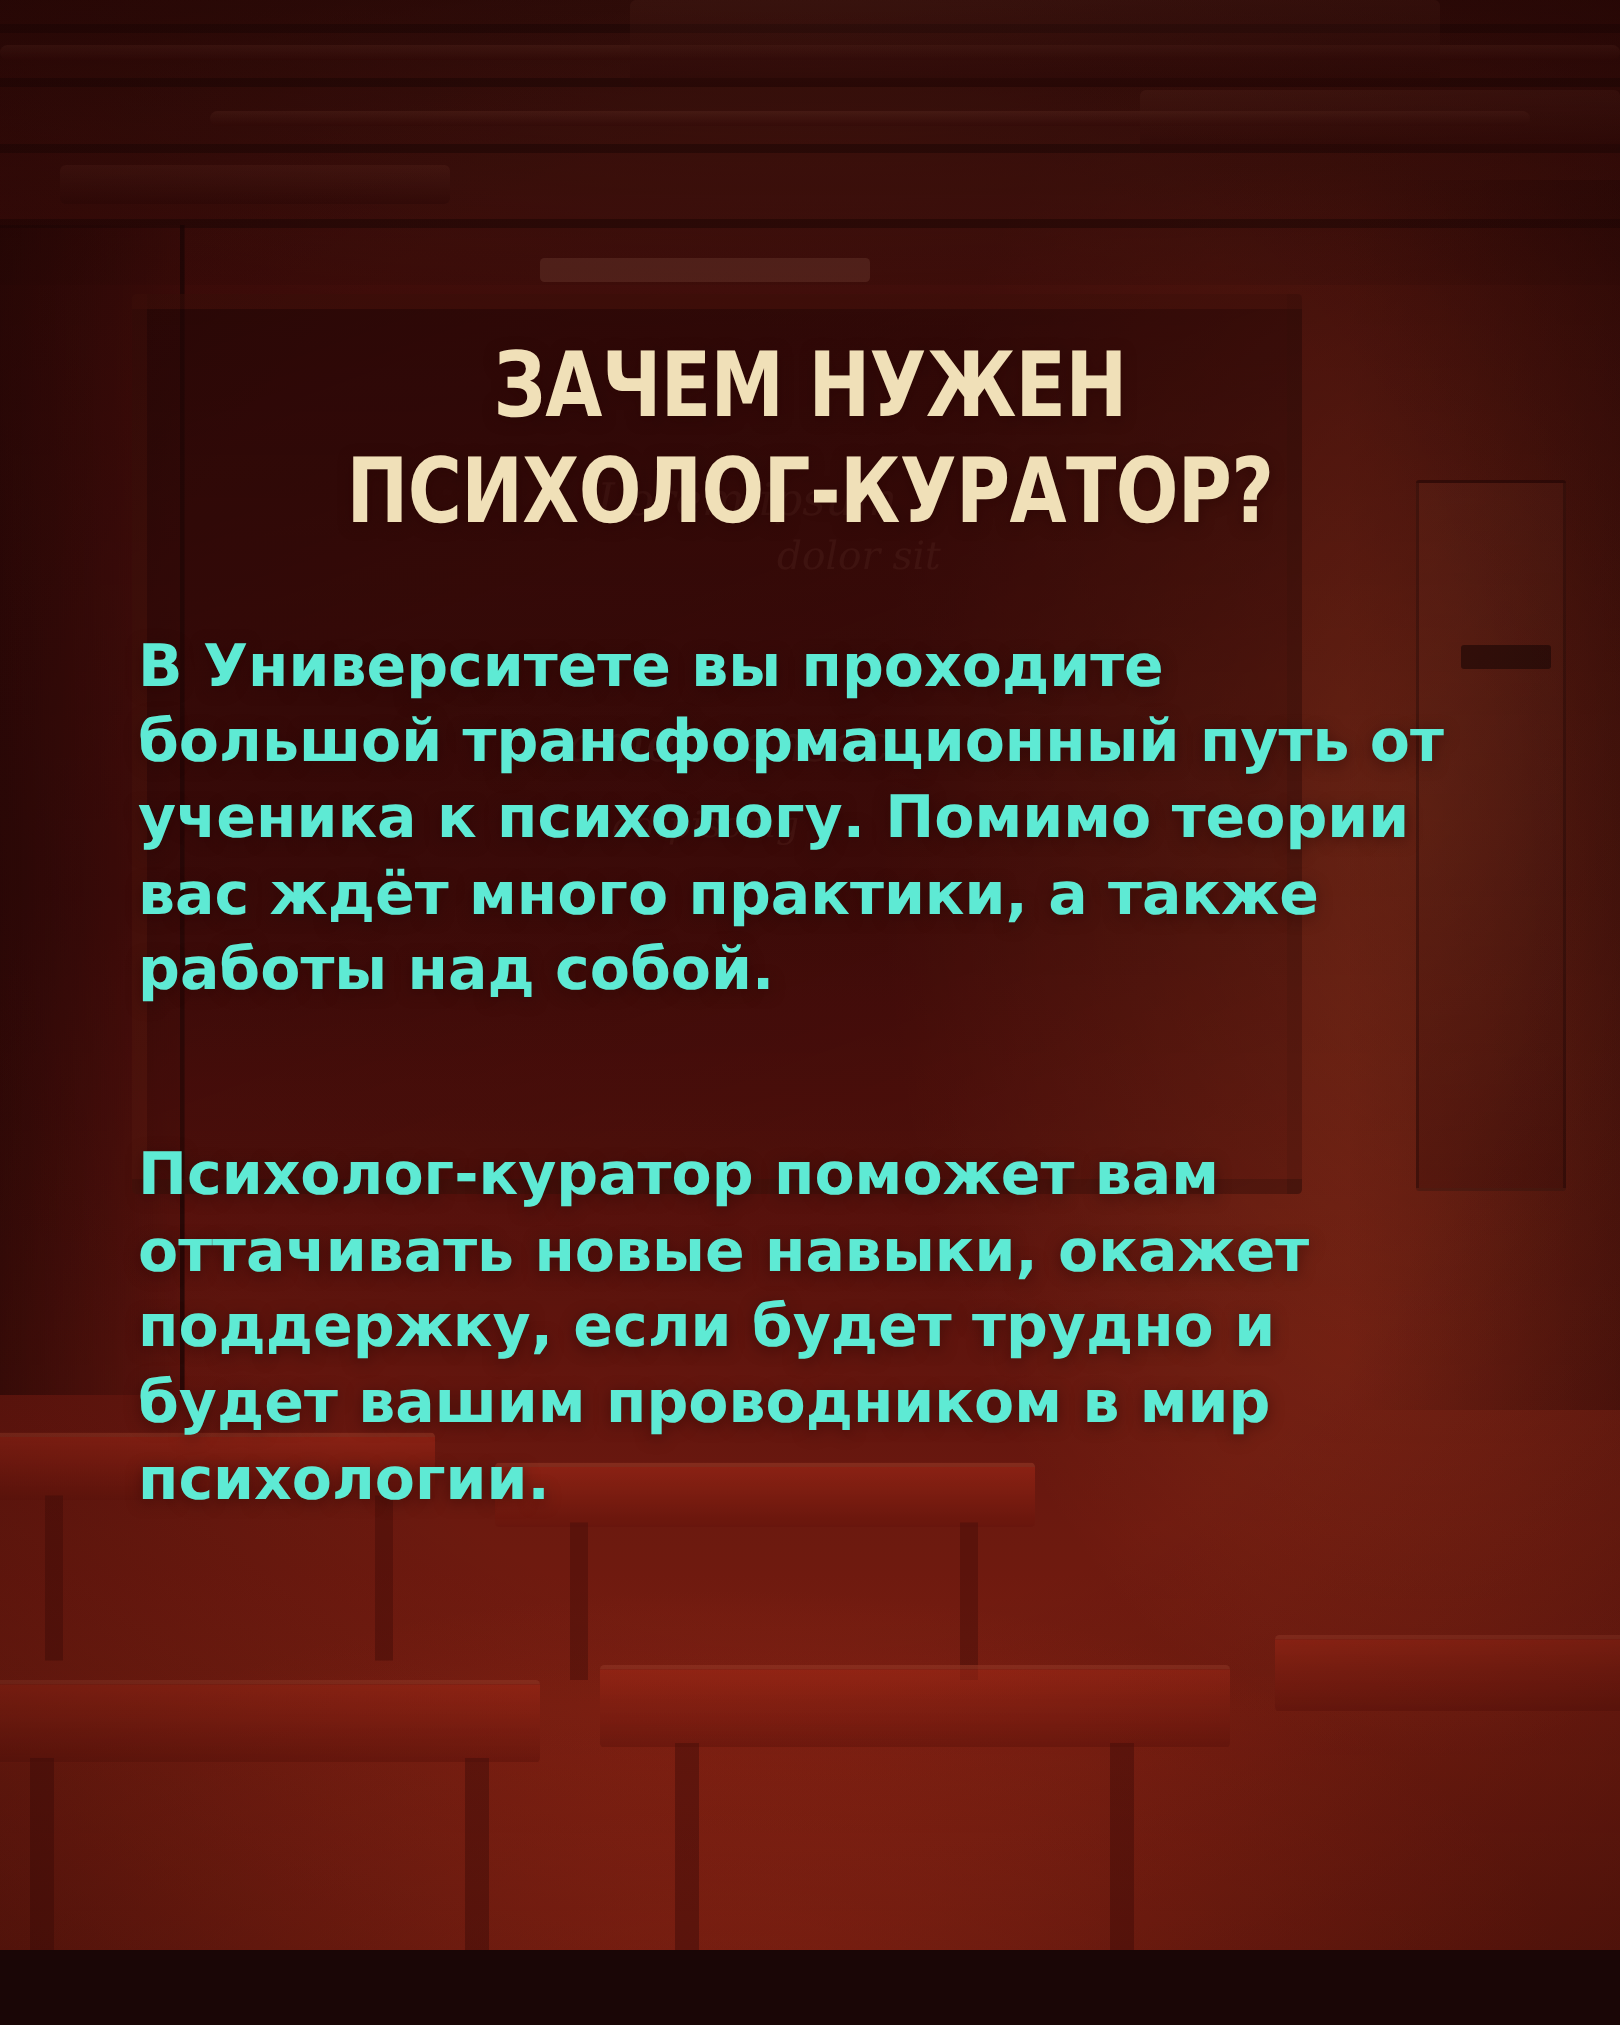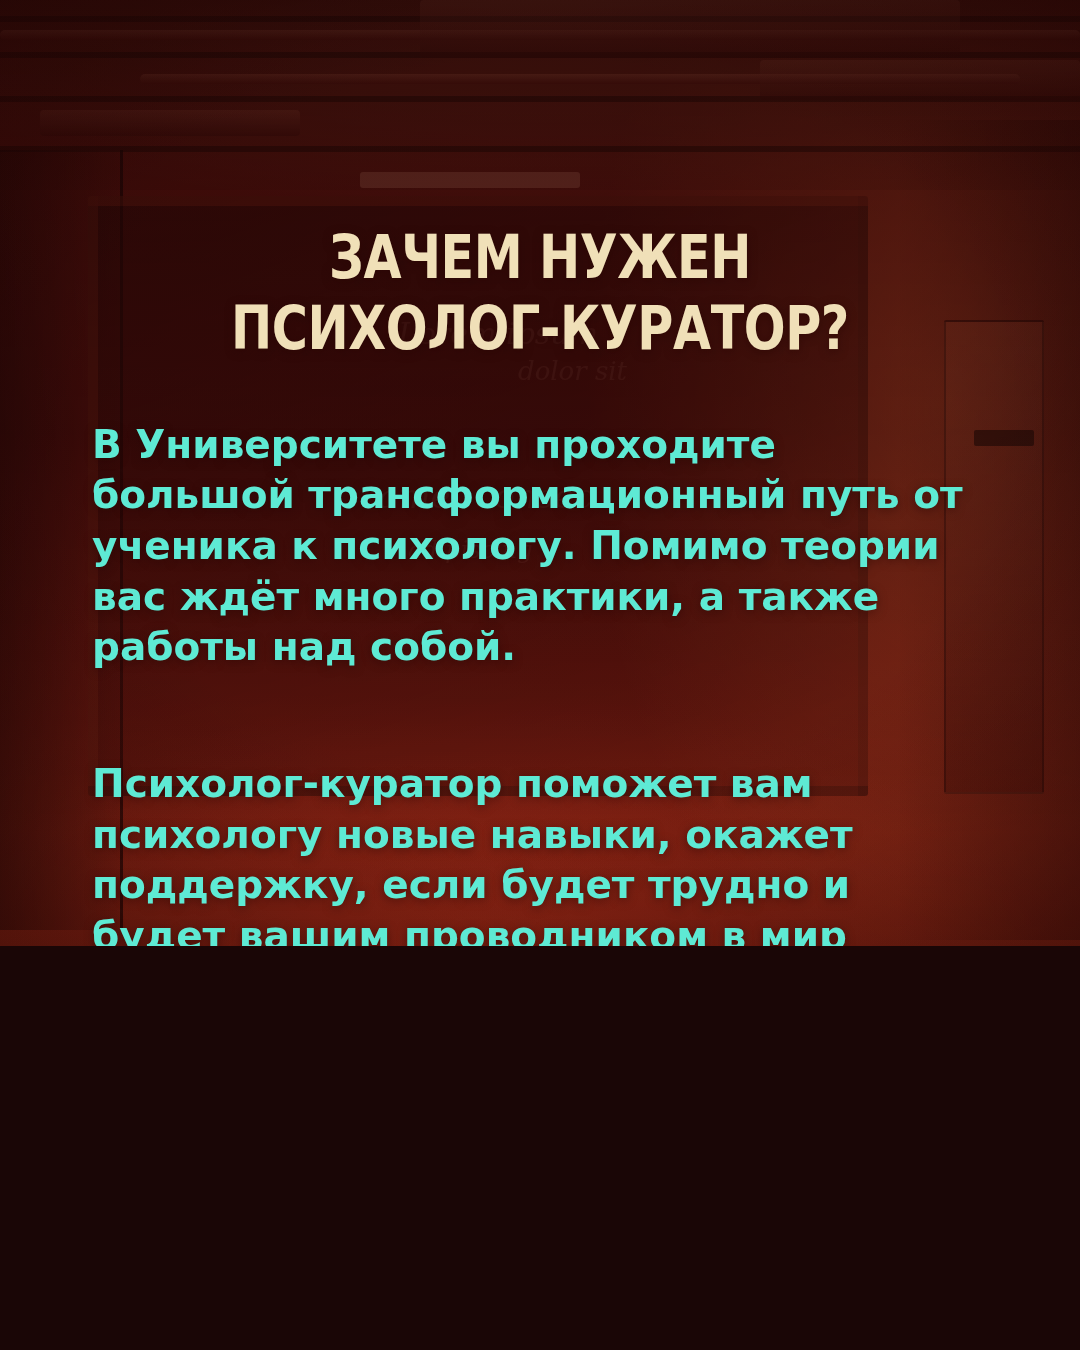--- a/index.html
+++ b/index.html
@@ -3,21 +3,21 @@
 <meta charset="utf-8">
 <style>
   html, body {
     margin: 0;
     padding: 0;
     background: #1a0606;
   }
   .poster {
     position: relative;
     width: 1080px;
-    height: 946px;
+    height: 1300px;
     overflow: hidden;
     font-family: "Liberation Sans", sans-serif;
     background: #5e1412;
   }
 
   
   .bg {
     position: absolute;
     inset: 0;
     background:
@@ -228,17 +228,17 @@
   </div>
 
   <div class="content">
     <h1 class="title">ЗАЧЕМ НУЖЕН ПСИХОЛОГ-КУРАТОР?</h1>
 
     <div class="body-block first">
       <p>В Университете вы проходите большой трансформационный путь от ученика к психологу. Помимо теории вас ждёт много практики, а также работы над собой.</p>
     </div>
 
     <div class="body-block second">
-      <p>Психолог-куратор поможет вам психологу новые навыки, окажет поддержку, если будет трудно и будет вашим проводником в мир психологии.</p>
+      <p>Психолог-куратор поможет вам оттачивать новые навыки, окажет поддержку, если будет трудно и будет вашим проводником в мир психологии.</p>
     </div>
   </div>
 
 </div>
 
 </body></html>

